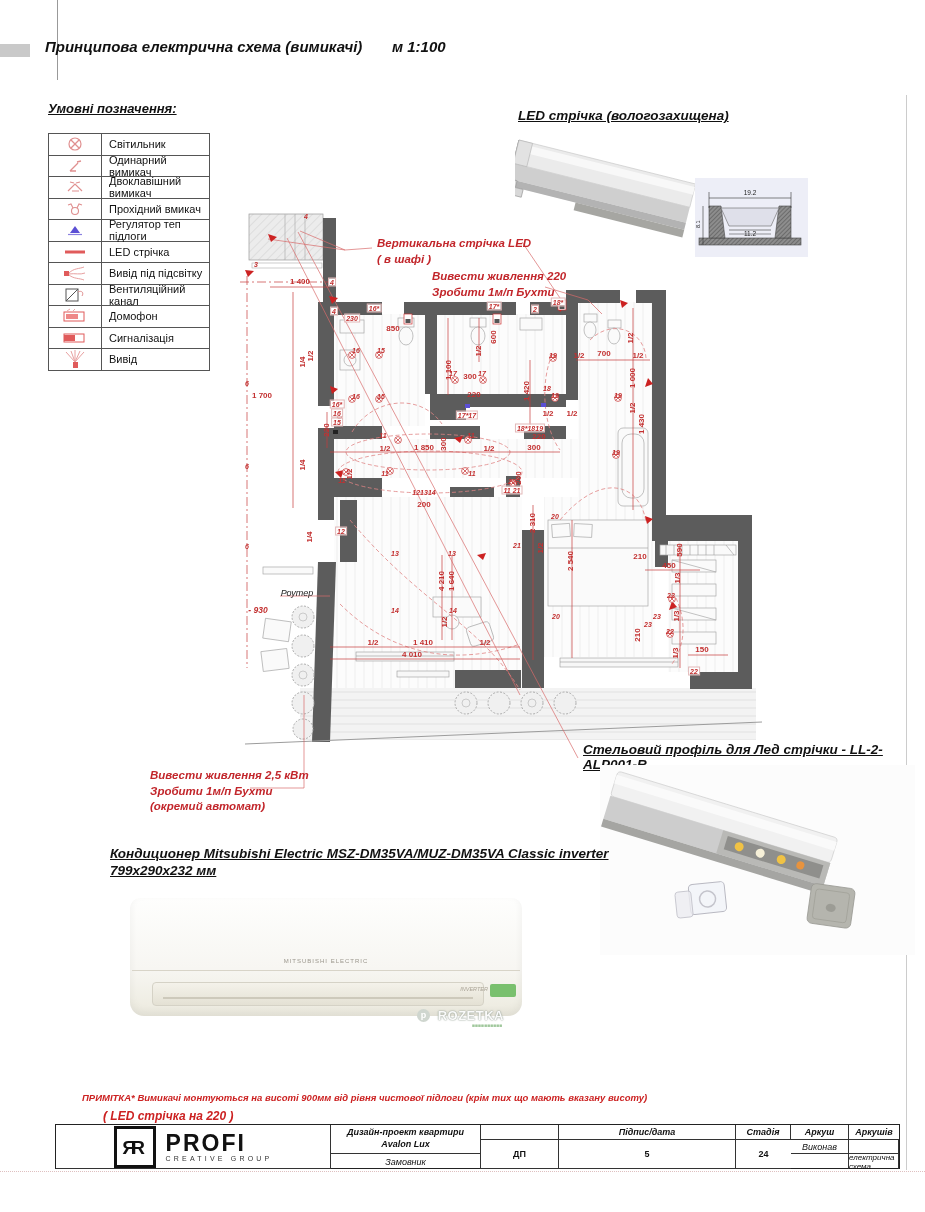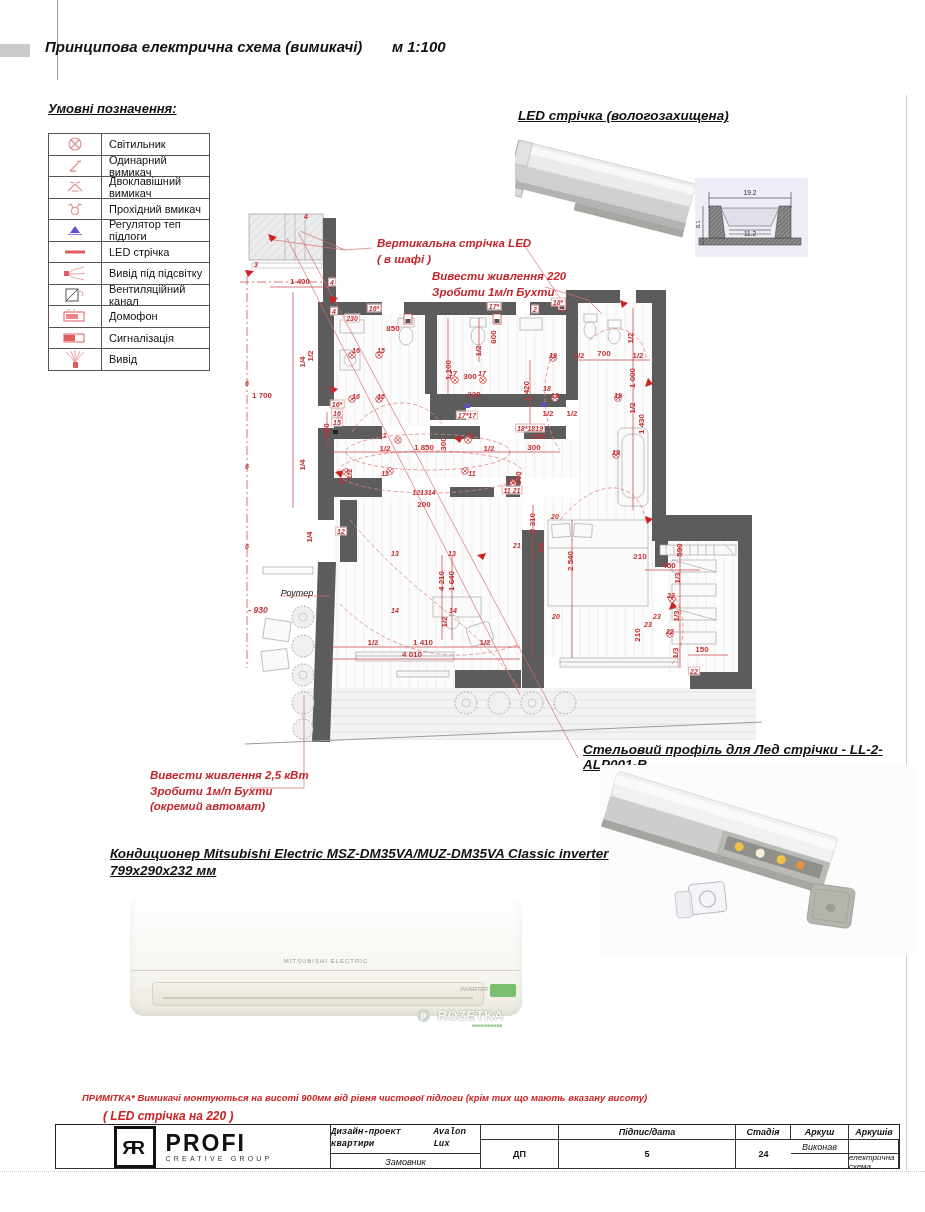--- a/index.html
+++ b/index.html
@@ -683,21 +683,21 @@
         <text x="17" y="21" font-size="19" font-weight="bold" text-anchor="middle" fill="#111" font-family="Liberation Sans, sans-serif">R</text>
       </svg>
     </div>
     <div>
       <div id="logo-name">PROFI</div>
       <div id="logo-sub">CREATIVE GROUP</div>
     </div>
   </div>
   <div></div>
   <div class="tb-bi">Підпис/дата</div>
-  <div class="tb-bi" style="grid-row:1/3;flex-direction:row;line-height:1.3;font-family:Liberation Mono, monospace;">
+  <div class="tb-bi" style="grid-row:1/3;flex-direction:column;line-height:1.3;">
     <span>Дизайн-проект квартири</span>
     <span>Avalon Lux</span>
   </div>
   <div class="tb-bi">Стадія</div>
   <div class="tb-bi">Аркуш</div>
   <div class="tb-bi last">Аркушів</div>
 
   <div class="tb-it">Виконав</div>
   <div></div>
   <div style="grid-row:2/4;font-weight:bold;">ДП</div>

